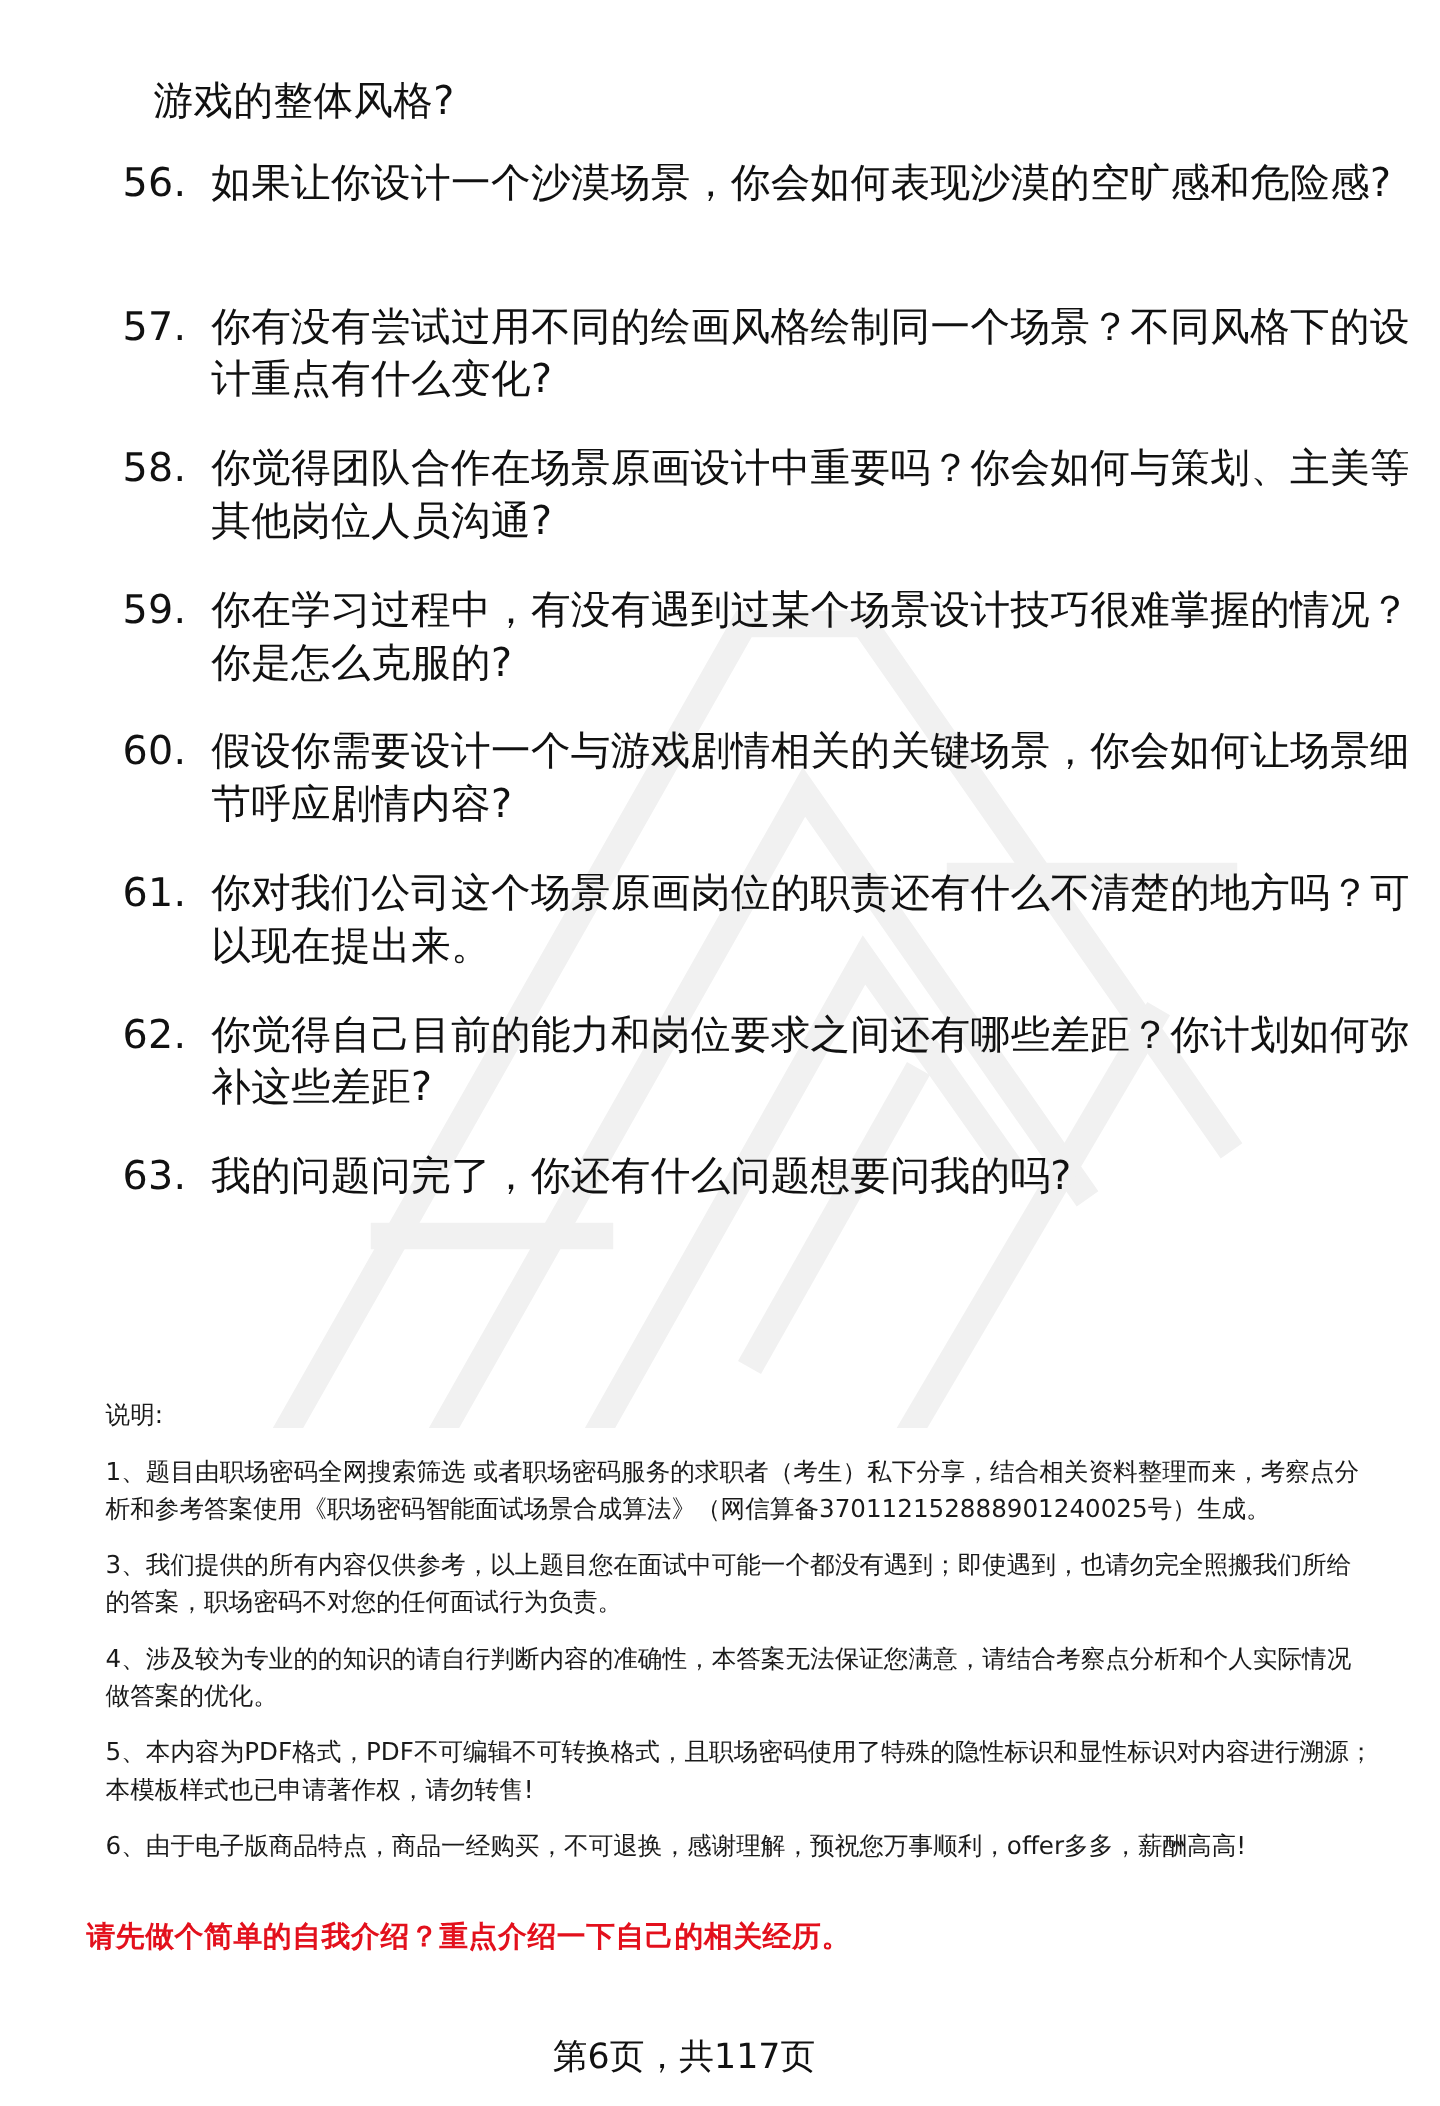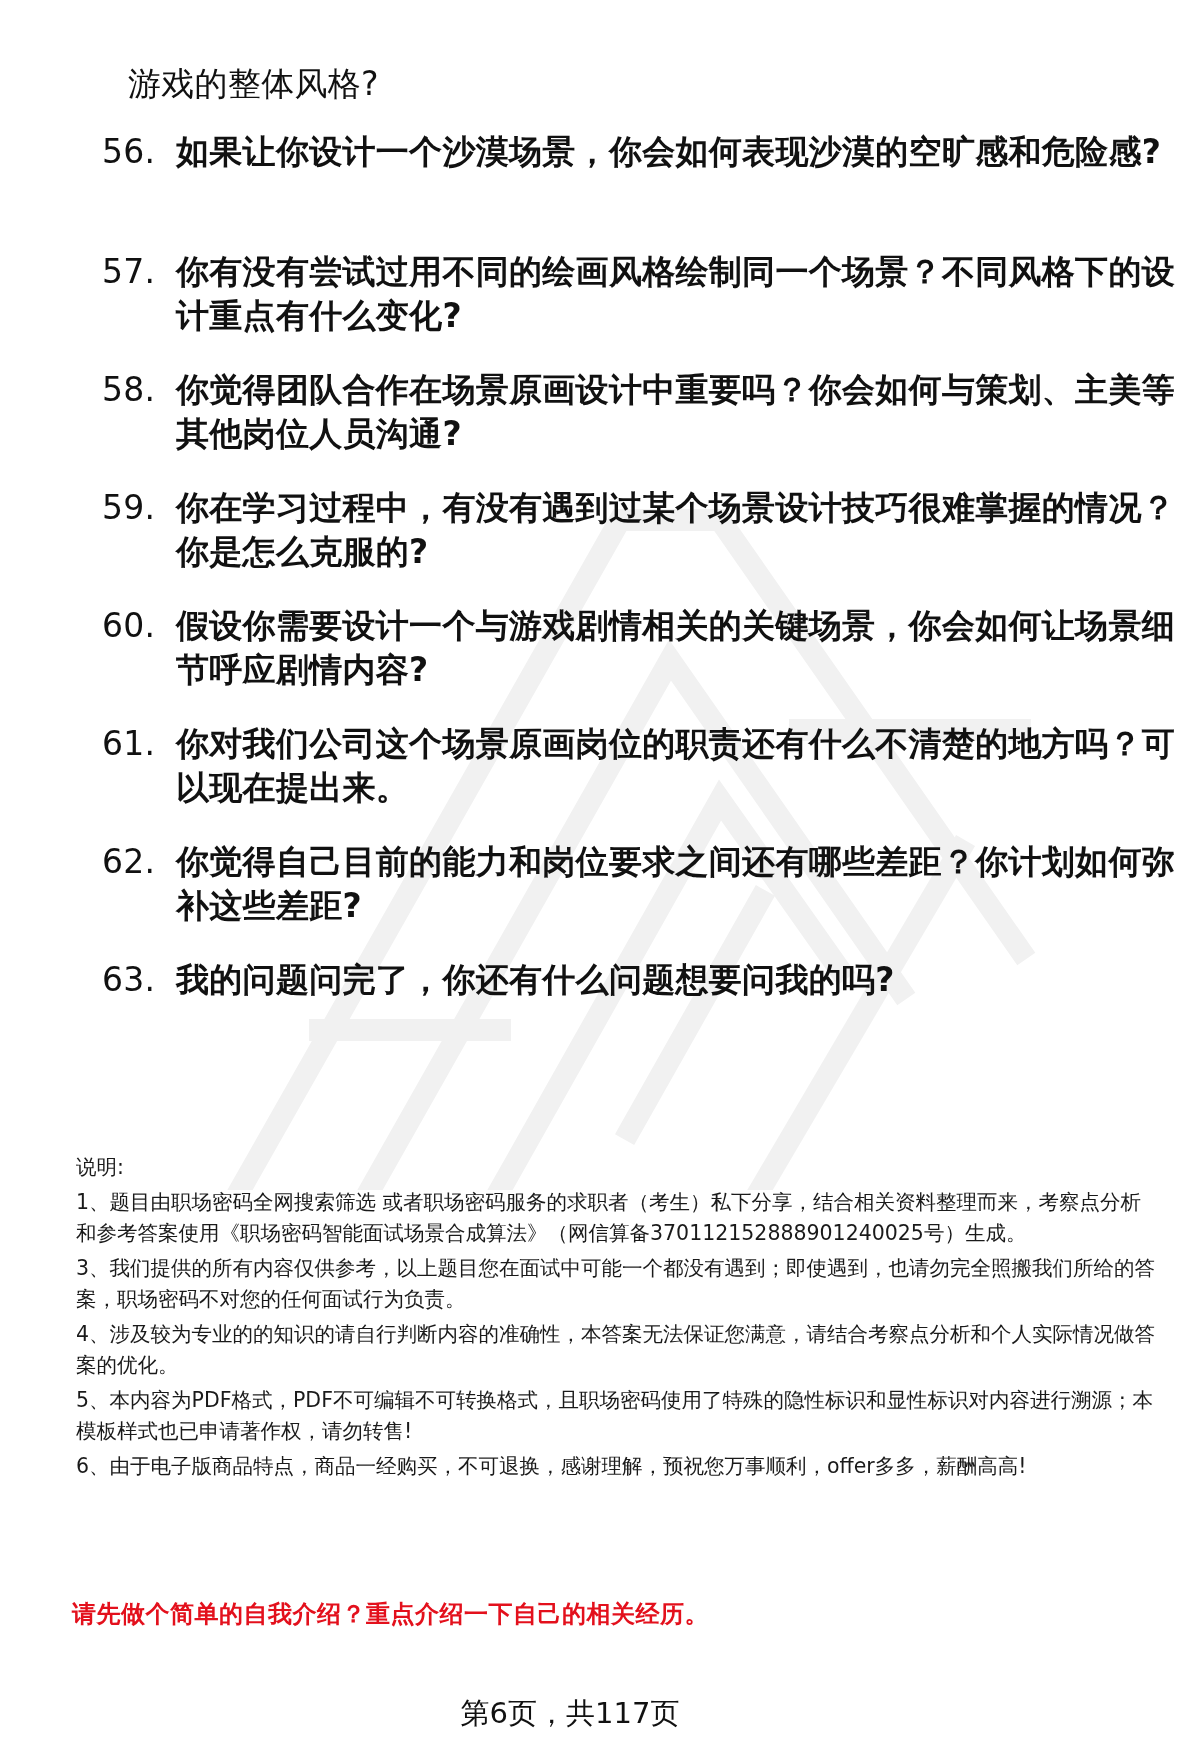--- a/index.html
+++ b/index.html
@@ -16,26 +16,26 @@
       position: absolute; left: 128px; top: 62px;
       font-size: 33px; line-height: 44px; letter-spacing: 0.3px;
     }
     .q {
       position: absolute; left: 54px; width: 1090px;
       font-size: 33px; line-height: 44px; letter-spacing: 0.3px;
       display: flex;
       margin-left: 48px;
     }
     .q .num { width: 74px; flex: none; }
-    .q .txt { flex: 1; font-weight: bold; }
+    .q .txt { flex: 1; }
     .notes {
       position: absolute; left: 72px; top: 1148px; width: 1090px;
       font-size: 20.5px; line-height: 31px; color: #1a1a1a;
     }
-    .notes p { margin: 4px; }
+    .notes p { margin: 16px; }
     .highlight {
       position: absolute; left: 72px; top: 1598px;
       font-size: 24px; font-weight: bold; color: #e3101c; letter-spacing: 0.5px;
     }
     .footer {
       position: absolute; left: 0; width: 1140px; top: 1694px;
       text-align: center; font-size: 29px; color: #111;
     }
   </style>
 </head>

